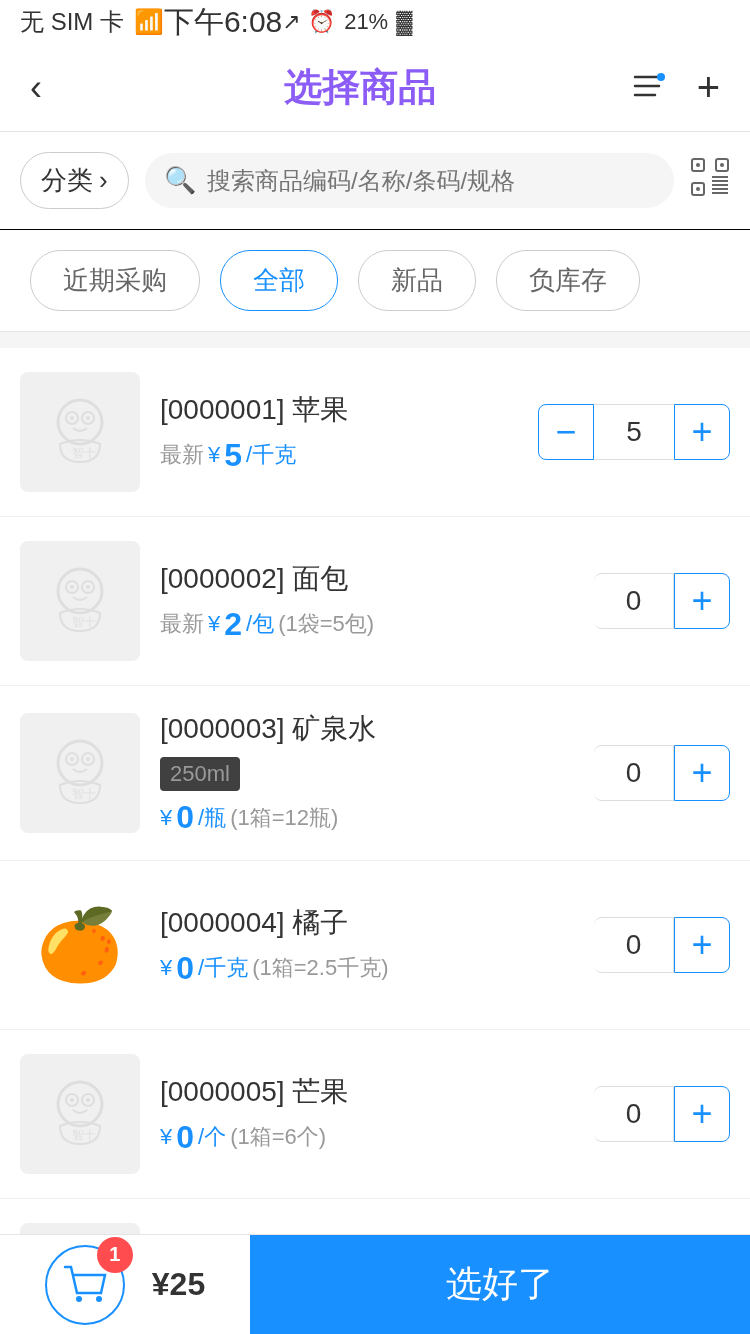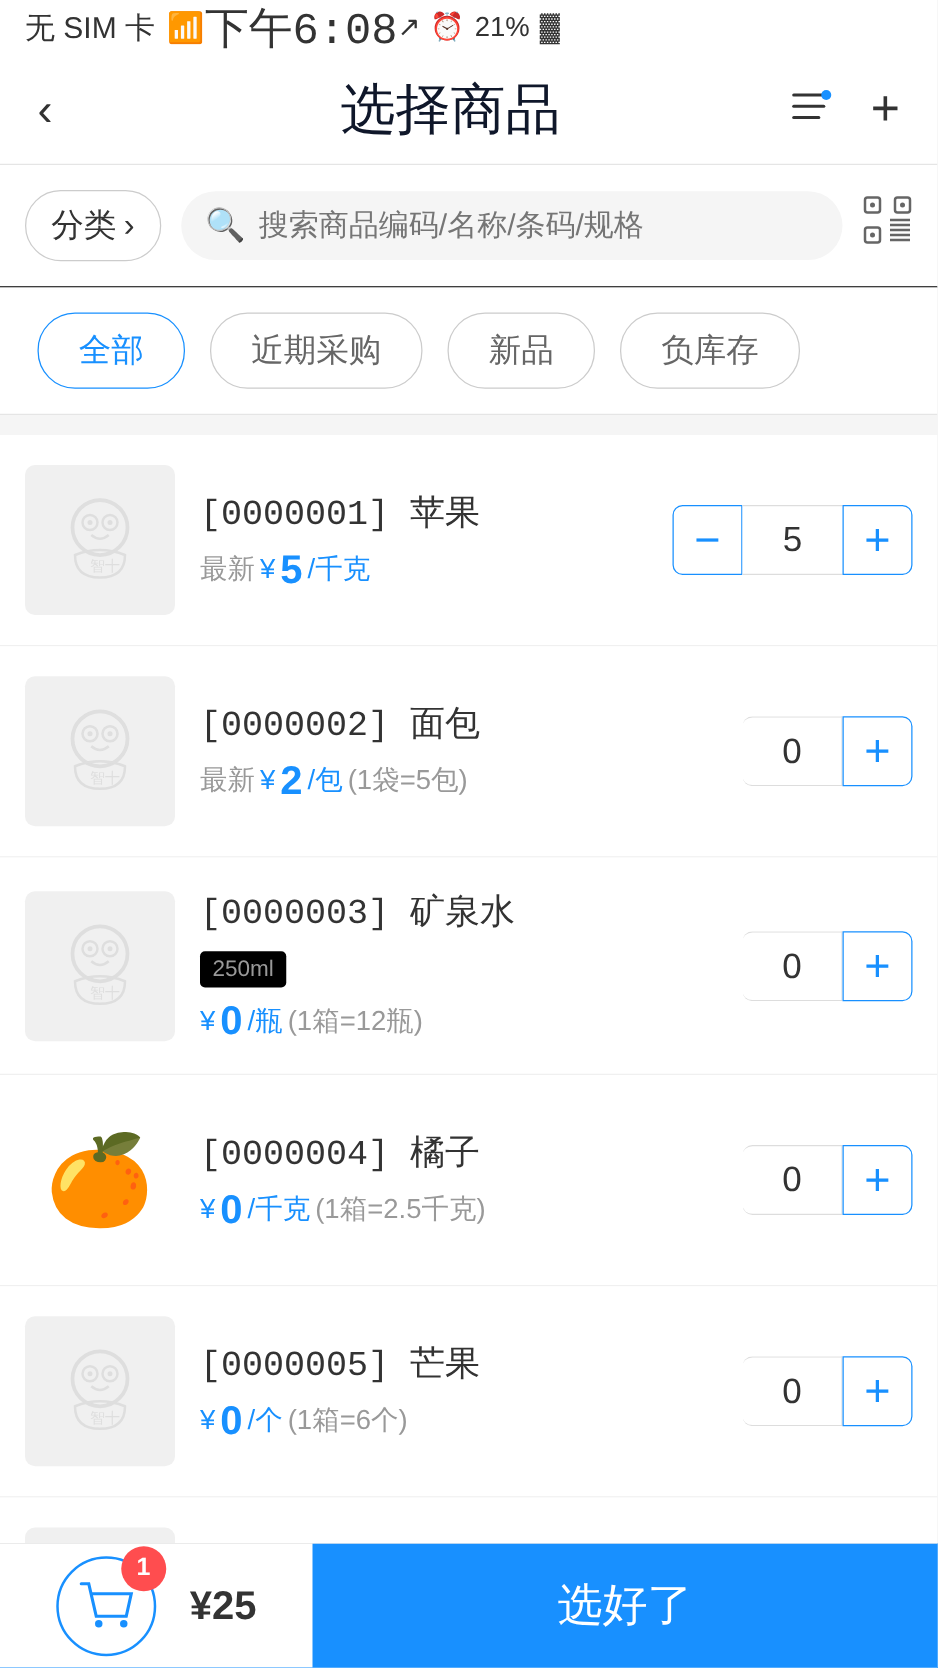--- a/index.html
+++ b/index.html
@@ -17,43 +17,43 @@
     .status-bar {
       background: #fff;
       height: 44px;
       display: flex;
       align-items: center;
       padding: 0 20px;
       font-size: 24px;
       color: #333;
     }
     .status-left { display: flex; align-items: center; gap: 10px; }
-    .status-center { font-size: 35px; font-weight: 500; font-family: Liberation Mono, monospace; }
+    .status-center { font-size: 30px; font-weight: 500; }
     .status-right { display: flex; align-items: center; gap: 8px; font-size: 22px; }
 
     
     .nav-bar {
       background: #fff;
       height: 88px;
       display: flex;
       align-items: center;
       justify-content: space-between;
       padding: 0 30px;
       border-bottom: 1px solid #e5e5e5;
     }
     .nav-back {
       font-size: 36px;
       color: #333;
       cursor: pointer;
       width: 60px;
     }
     .nav-title {
-      font-size: 44px;
-      font-weight: 400;
-      color: #0f172a;
+      font-size: 38px;
+      font-weight: 700;
+      color: #8b5cf6;
     }
     .nav-actions {
       display: flex;
       align-items: center;
       gap: 30px;
     }
     .nav-filter-icon, .nav-add-icon {
       font-size: 40px;
       color: #333;
       cursor: pointer;
@@ -161,26 +161,25 @@
     }
     .product-info {
       flex: 1;
       min-width: 0;
     }
     .product-name {
       font-size: 28px;
       color: #333;
       font-weight: 500;
       margin-bottom: 8px;
-      font-family: Liberation Mono, monospace;
     }
     .product-spec {
-      font-size: 18px;
+      font-size: 22px;
       color: #999;
-      background: #000000;
+      background: #404040;
       display: inline-block;
       padding: 4px 10px;
       border-radius: 4px;
       margin-bottom: 8px;
     }
     .product-price {
       font-size: 24px;
       color: #333;
       display: flex;
       align-items: center;
@@ -372,22 +371,22 @@
       <line x1="22" y1="20" x2="38" y2="20" stroke="#666" stroke-width="2"></line>
       <line x1="22" y1="24" x2="38" y2="24" stroke="#666" stroke-width="2"></line>
       <line x1="22" y1="28" x2="38" y2="28" stroke="#666" stroke-width="2"></line>
       <line x1="22" y1="32" x2="38" y2="32" stroke="#666" stroke-width="2"></line>
       <line x1="22" y1="36" x2="38" y2="36" stroke="#666" stroke-width="2"></line>
     </svg>
   </span>
 </div>
 
 <div class="filter-tabs">
+  <button class="filter-tab">近期采购</button>
   <button class="filter-tab active">全部</button>
-  <button class="filter-tab">近期采购</button>
   <button class="filter-tab">新品</button>
   <button class="filter-tab">负库存</button>
 </div>
 
 <div class="divider"></div>
 
 <div class="product-list">
 
   <div class="product-item">
     <div class="product-thumb">

